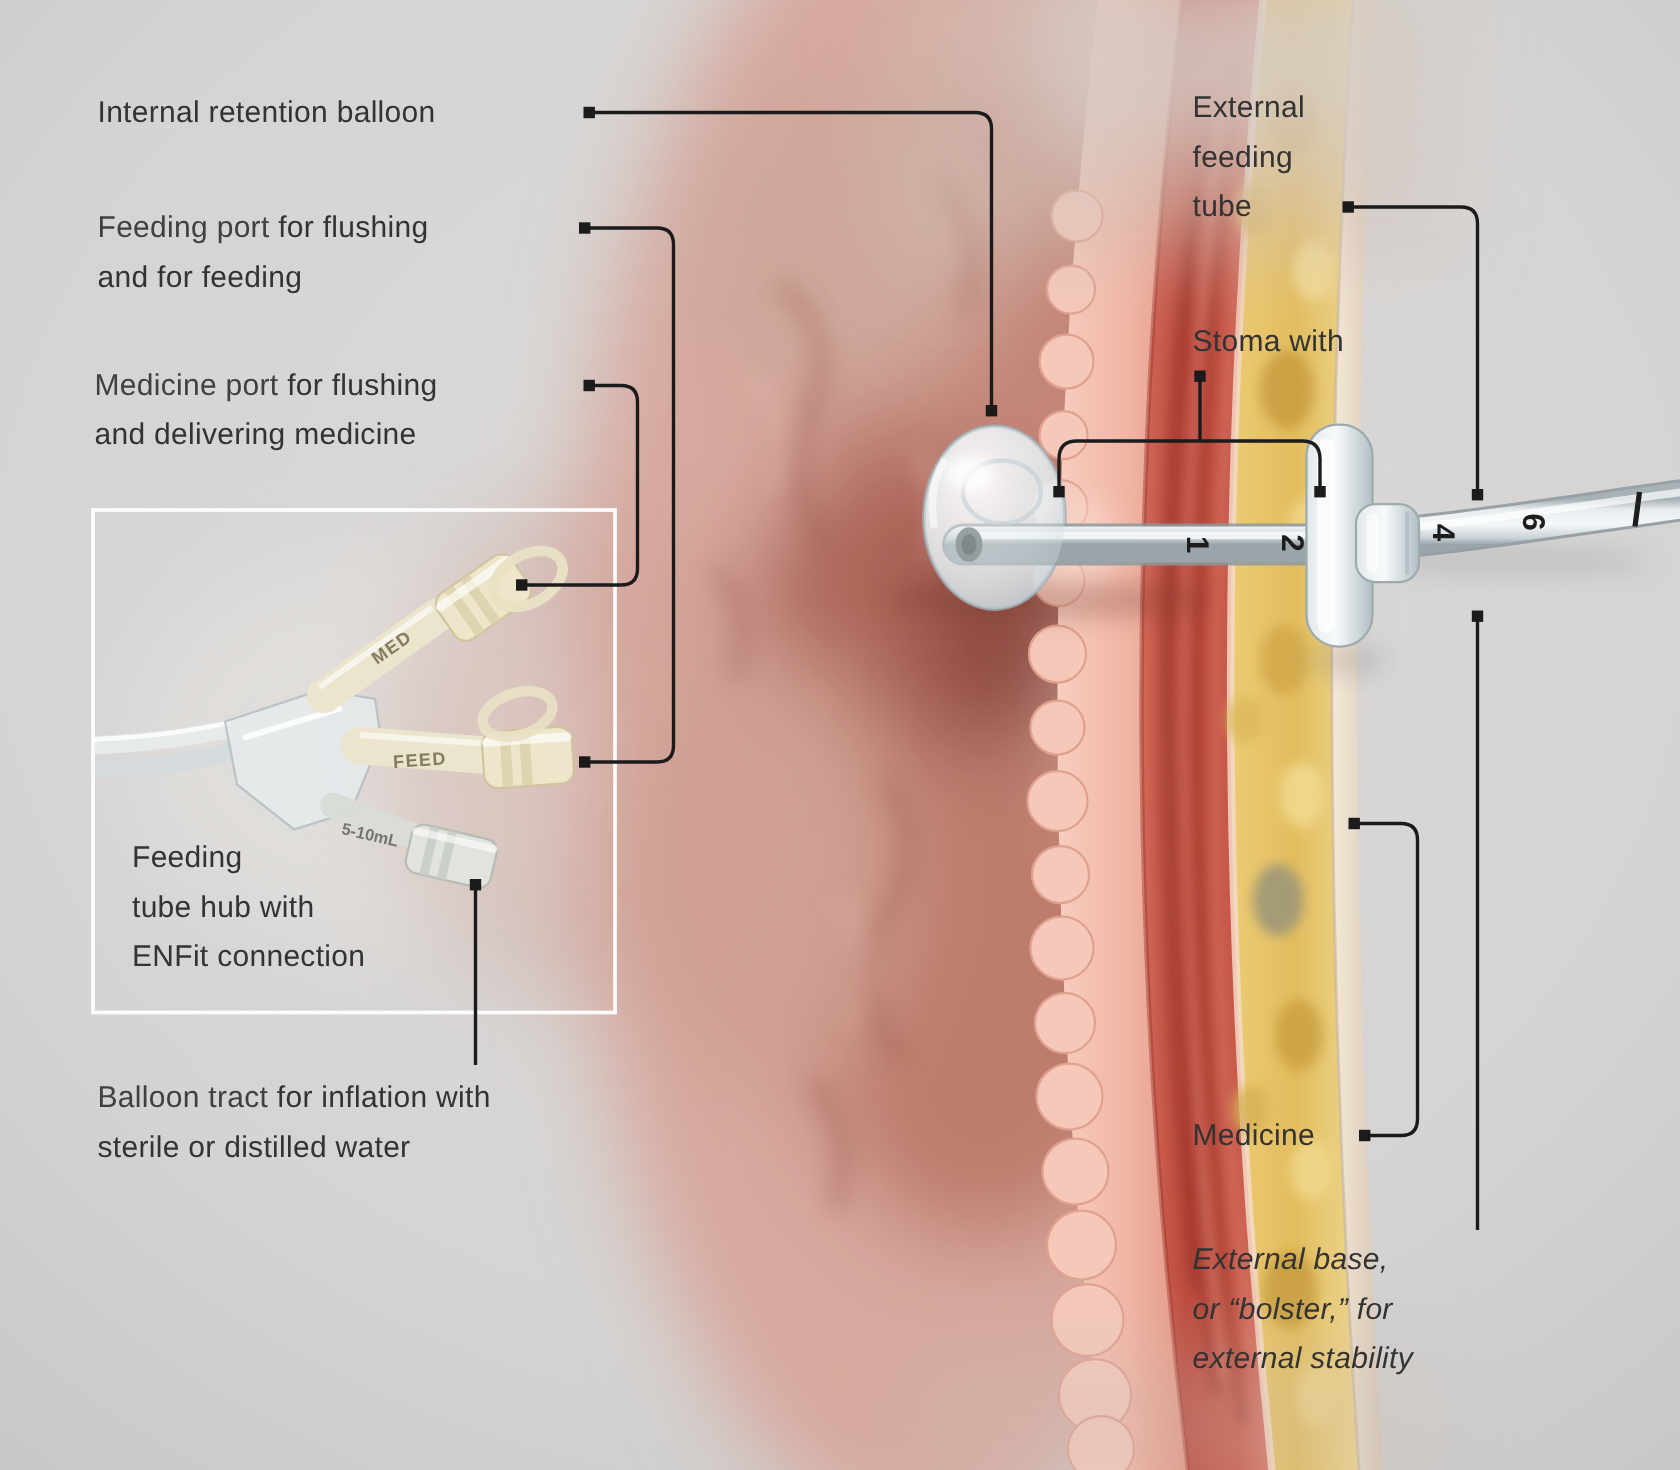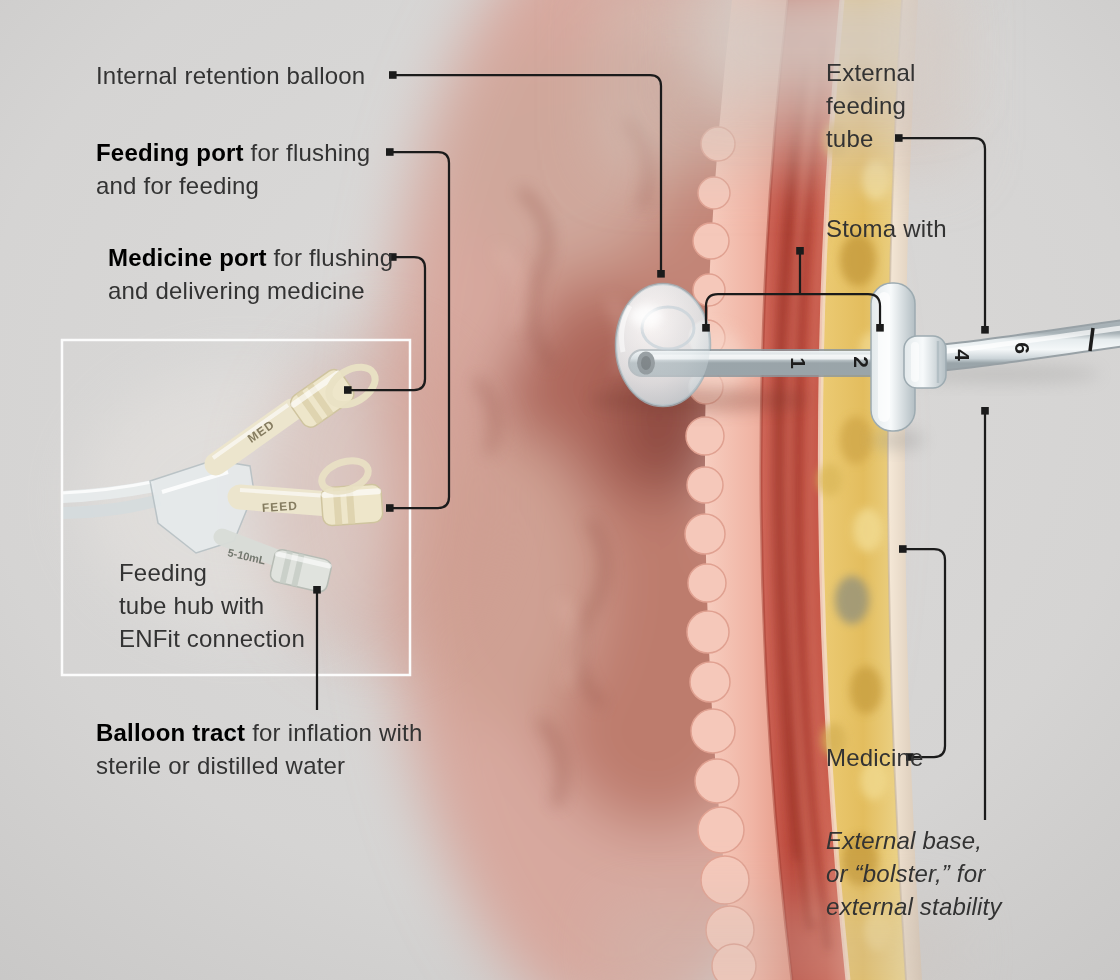--- a/index.html
+++ b/index.html
@@ -4,24 +4,24 @@
 <style>
   html,body { margin:0; padding:0; }
   body {
     width:1120px; height:980px; position:relative; overflow:hidden;
     font-family:"Liberation Sans", sans-serif;
     background:#d6d5d4;
   }
   svg.scene { position:absolute; top:0; left:0; display:block; }
   .label {
     position:absolute;
-    font-size:24px; line-height:33px; letter-spacing:0.2px;
-    color:#333333; white-space:pre-line;margin-left:31px;
+    font-size:20px; line-height:33px; letter-spacing:0.2px;
+    color:#333333; white-space:pre-line;
   }
-  .label b { font-weight:700; color:#000000; }
+  .label b { font-weight:400; color:#404040; }
 </style>
 </head>
 <body>
 
 <svg class="scene" width="1120" height="980" viewBox="0 0 1120 980">
   <defs>
     <radialGradient id="bgGrad" cx="0.5" cy="0.4" r="0.8">
       <stop offset="0" stop-color="#dcdbda"></stop>
       <stop offset="0.65" stop-color="#d5d4d3"></stop>
       <stop offset="1" stop-color="#c8c7c6"></stop>
@@ -286,21 +286,21 @@
     <rect x="899" y="545.2" width="7.6" height="7.6"></rect>
     <rect x="981.2" y="407" width="7.6" height="7.6"></rect>
   </g>
 </svg>
 
 <div class="label" style="left:65px; top:59px;">Internal retention balloon</div>
 
 <div class="label" style="left:65px; top:136px;"><b>Feeding port</b><span> for flushing
 and for feeding</span></div>
 
-<div class="label" style="left:77px; top:241px;"><b>Medicine port</b><span> for flushing
+<div class="label" style="left:63px; top:241px;"><b>Medicine port</b><span> for flushing
 and delivering medicine</span></div>
 
 <div class="label" style="left:88px; top:556px;">Feeding
 tube hub with
 ENFit connection</div>
 
 <div class="label" style="left:65px; top:716px;"><b>Balloon tract</b><span> for inflation with
 sterile or distilled water</span></div>
 
 <div class="label" style="left:795px; top:56px;">External

